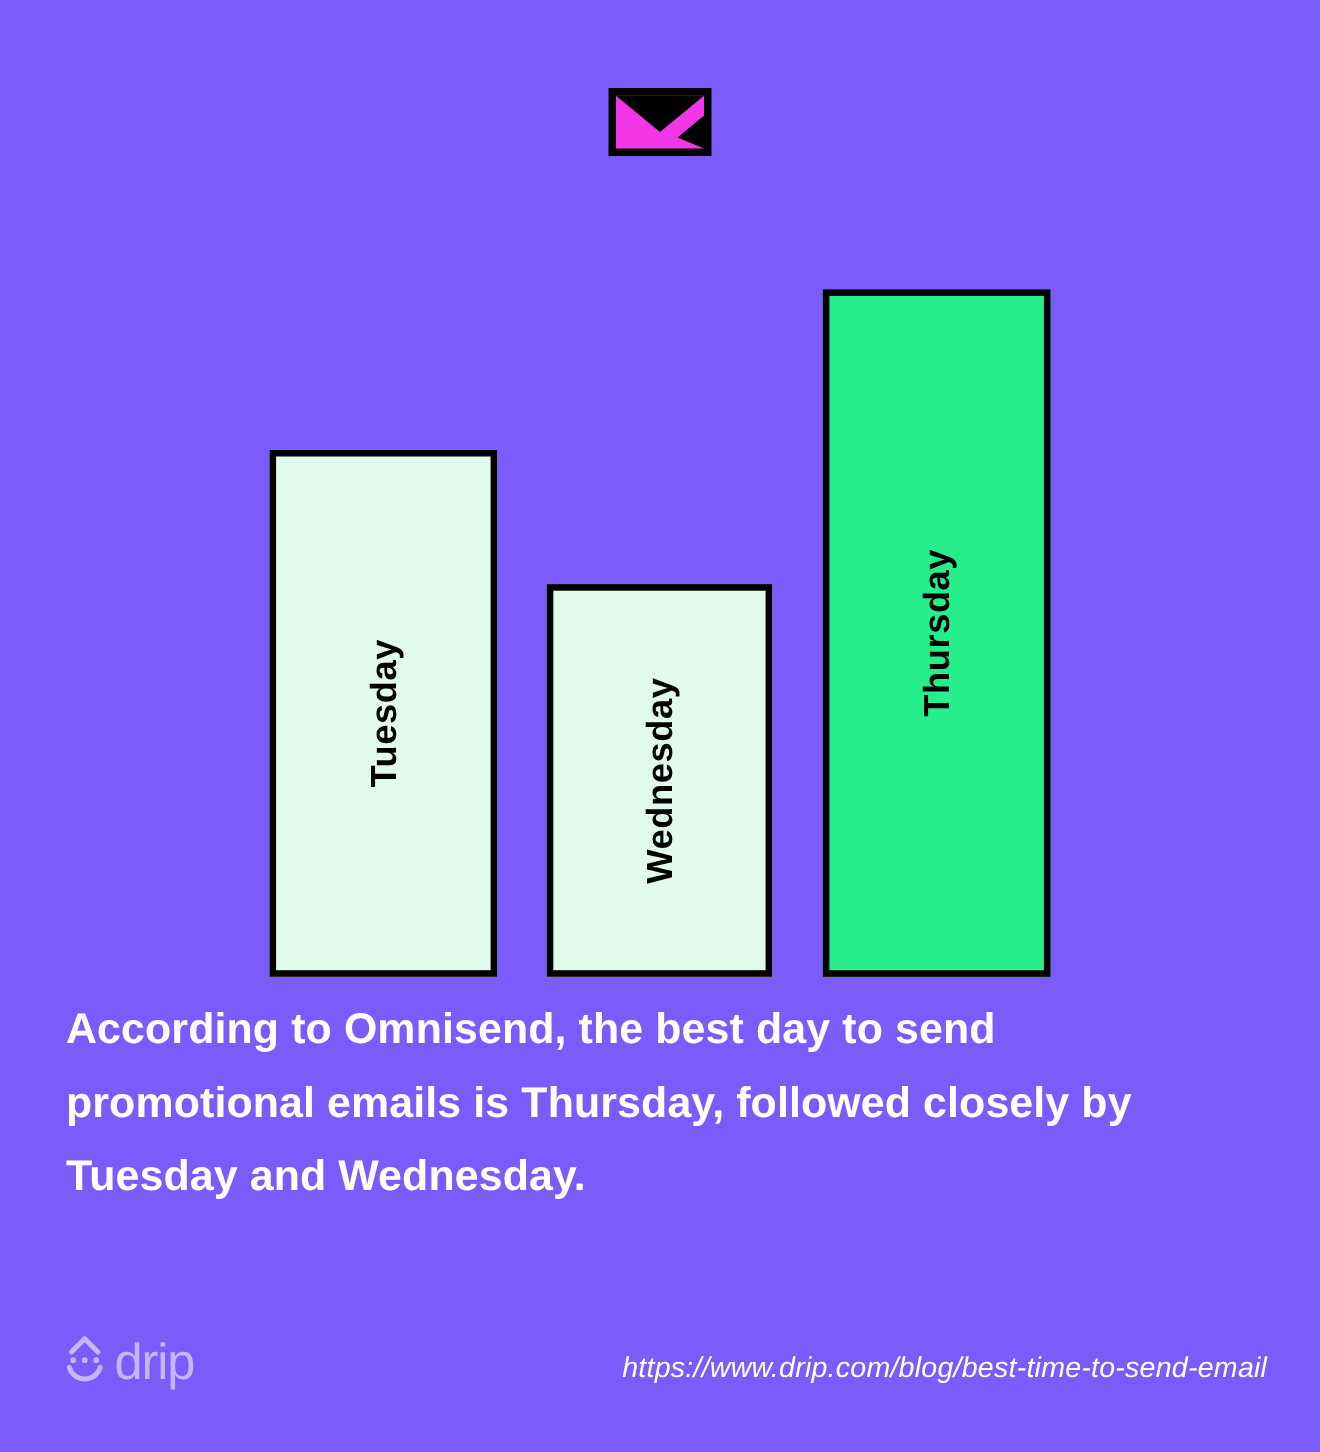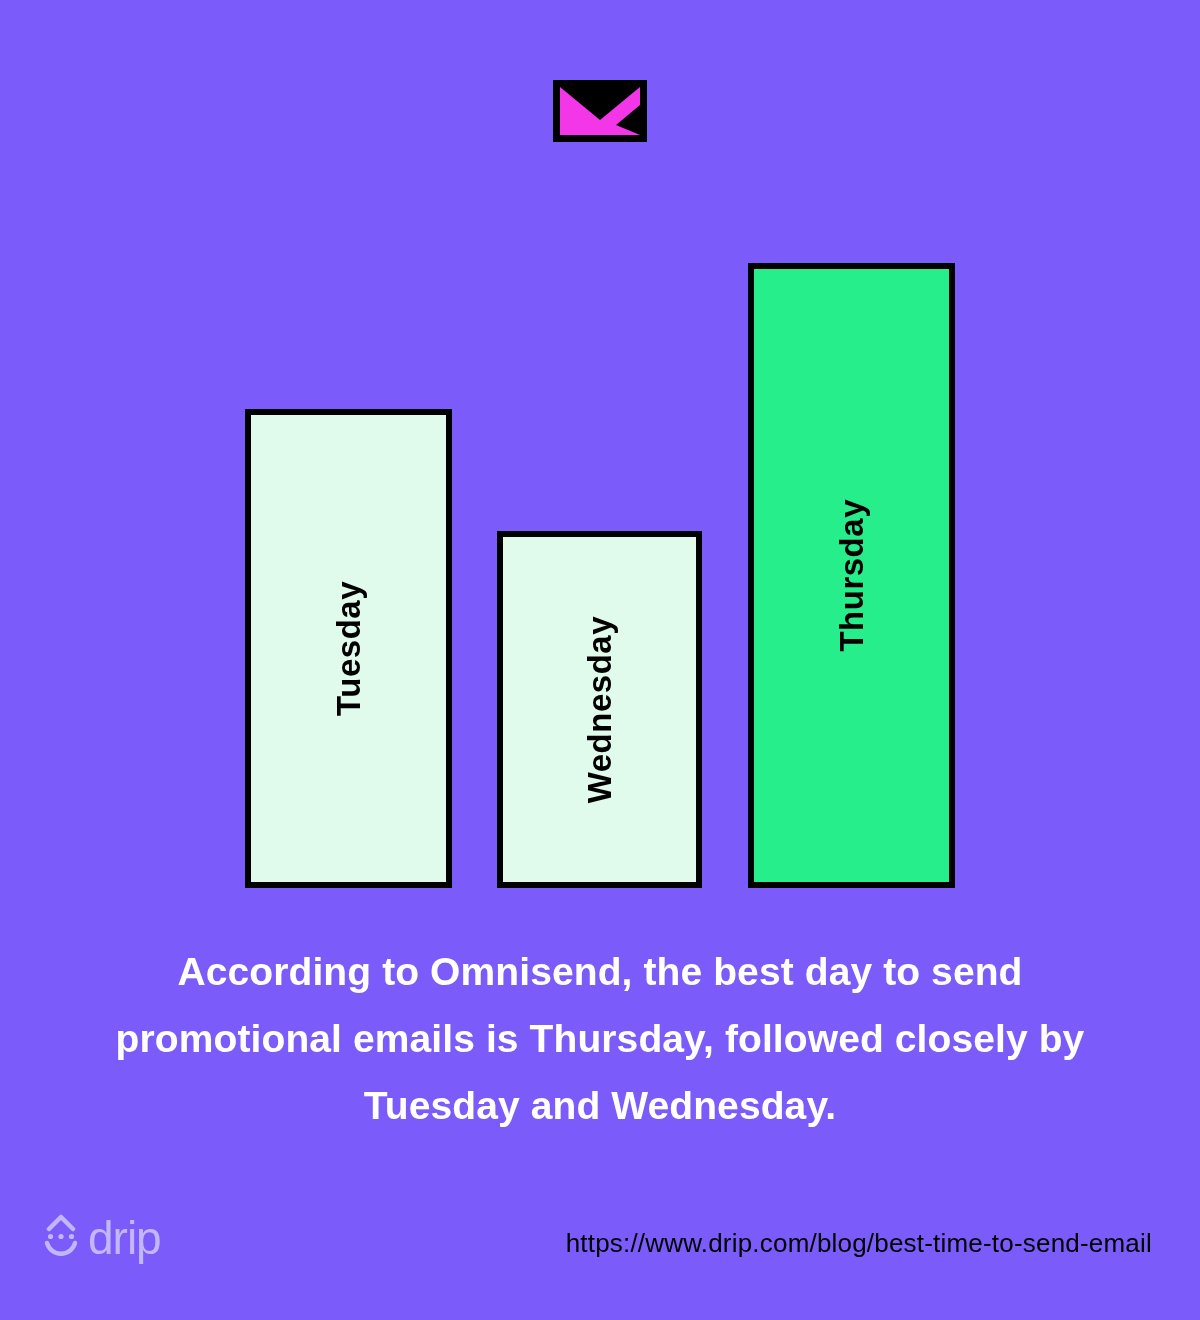--- a/index.html
+++ b/index.html
@@ -73,41 +73,40 @@
     font-weight: 700;
     letter-spacing: 0.5px;
     line-height: 1;
     white-space: nowrap;
   }
 
   
   .caption {
     position: absolute;
     left: 60px;
-    top: 938px;
+    top: 902px;
     width: 1080px;
-    text-align: center;
     color: #FFFFFF;
     font-size: 39px;
     font-weight: 700;
     line-height: 67px;
     letter-spacing: 0.1px;
   }
 
   
   .footer {
     position: absolute;
     left: 0;
     top: 1214px;
     width: 1200px;
     height: 70px;
   }
   .logo {
     position: absolute;
-    left: 40px;
+    left: 56px;
     top: 0px;
     display: flex;
     align-items: center;
     gap: 6px;
   }
   .logo-mark {
     display: block;
     width: 42px;
     height: 48px;
   }
@@ -115,25 +114,26 @@
     color: #C3B7FB;
     font-size: 46px;
     font-weight: 400;
     line-height: 1;
     letter-spacing: -1px;
   }
   .source-url {
     position: absolute;
     right: 48px;
     top: 14px;
-    color: #000000;
+    color: #ffffff;
     font-size: 26px;
     font-weight: 400;
     letter-spacing: 0.2px;
     white-space: nowrap;
+    font-style: italic;
   }
 </style>
 </head>
 <body>
 
 <div class="canvas">
 
   <div class="title-row">
     <svg class="envelope-icon" viewBox="0 0 94 62" aria-hidden="true">
       <rect x="0" y="0" width="94" height="62" fill="#000000"></rect>

